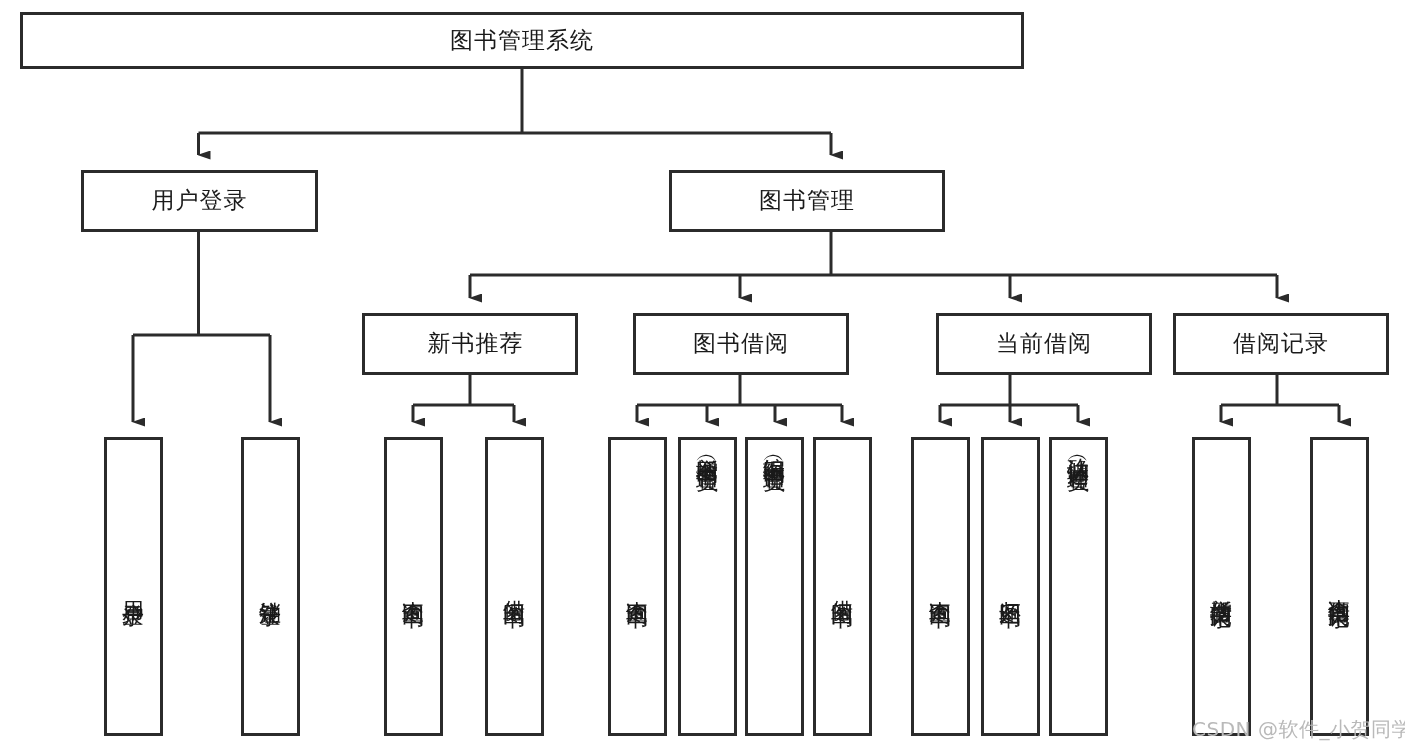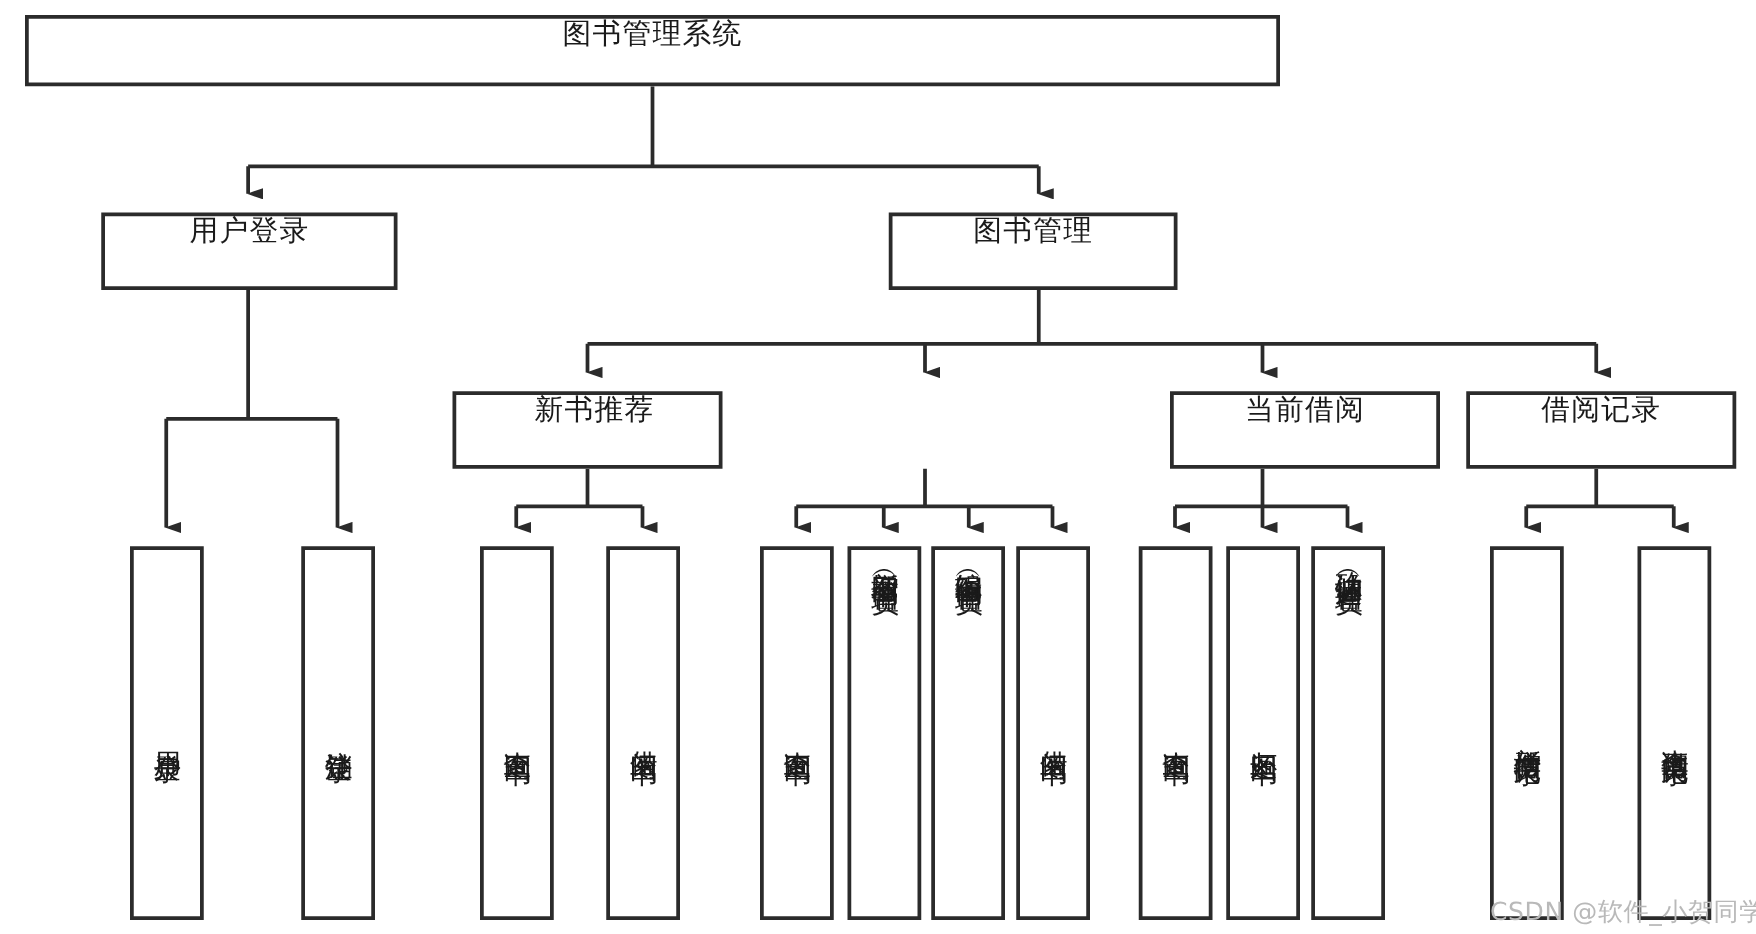--- a/index.html
+++ b/index.html
@@ -25,20 +25,21 @@
     width: 1405px;
     height: 747px;
   }
   
   .node {
     position: absolute;
     box-sizing: border-box;
     background: #ffffff;
     border: 3px solid #2b2b2b;
     display: flex;
+    align-items: center;
     justify-content: center;
     color: #1a1a1a;
   }
   .node-label {
     display: block;
     text-align: center;
     line-height: 1.1;
     white-space: nowrap;
   }
   
@@ -138,28 +139,31 @@
   </svg>
 
   <div class="node root horizontal" style="left:20px; top:12px; width:1004px; height:57px;">
     <span class="node-label">图书管理系统</span>
   </div>
 
   <div class="node horizontal" style="left:81px; top:170px; width:237px; height:62px;">
     <span class="node-label">用户登录</span>
   </div>
 
-  <div class="node horizontal" style="left:711px; top:170px; width:231px; height:62px;">
+  <div class="node horizontal" style="left:669px; top:170px; width:276px; height:62px;">
     <span class="node-label">图书管理</span>
   </div>
 
   <div class="node horizontal" style="left:362px; top:313px; width:216px; height:62px;padding-left:11px;">
     <span class="node-label">新书推荐</span>
   </div>
 
+  <div class="node horizontal" style="left:633px; top:313px; width:216px; height:62px;">
+    <span class="node-label">图书借阅</span>
+  </div>
 
   <div class="node horizontal" style="left:902px; top:313px; width:216px; height:62px;margin-left:34px;">
     <span class="node-label">当前借阅</span>
   </div>
 
   <div class="node horizontal" style="left:1173px; top:313px; width:216px; height:62px;">
     <span class="node-label">借阅记录</span>
   </div>
 
   <div class="node vertical align-center" style="left:104px; top:437px; width:59px; height:299px;">

